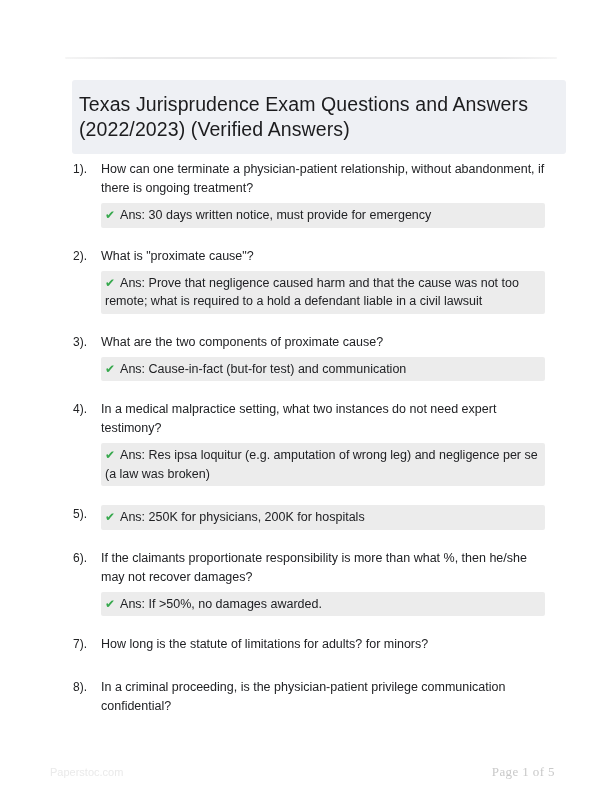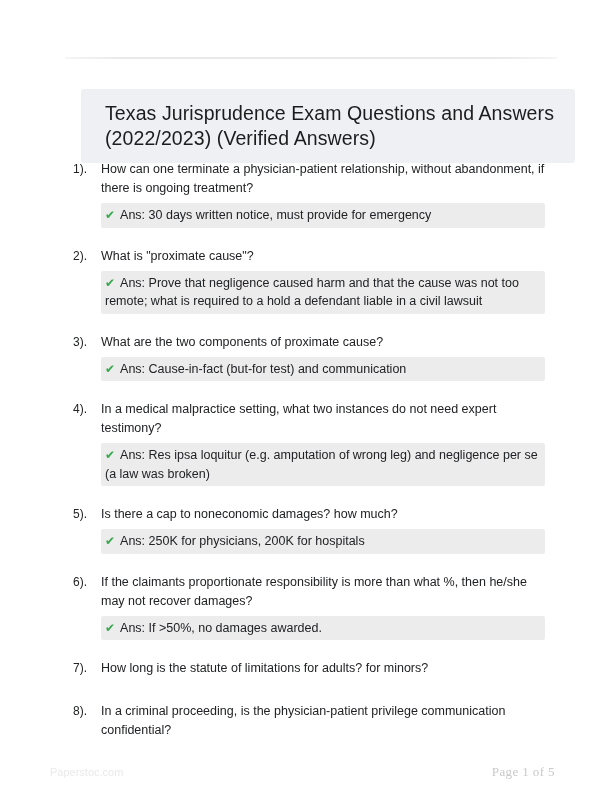--- a/index.html
+++ b/index.html
@@ -26,22 +26,22 @@
     border-radius: 2px;
   }
   .title-card {
     position: absolute;
     left: 65px;
     top: 73px;
     width: 494px;
     box-sizing: border-box;
     background: #eef0f4;
     border-radius: 3px;
-    padding: 12px 10px 12px 24px;
-    margin: 16px;
+    padding: 12px 10px 12px 7px;
+    margin: 7px;
     font-size: 19.5px;
     line-height: 25px;
     font-weight: 400;
     color: #1c1c1e;
     letter-spacing: 0.1px;
   }
   .qa-list {
     position: absolute;
     left: 73px;
     right: 61px;
@@ -151,21 +151,20 @@
         <p class="q-text">In a medical malpractice setting, what two instances do not need expert testimony?</p>
         <div class="answer-box">
           <span class="check" style="color: rgb(53, 168, 76);">✔</span><span class="a-text">Ans: Res ipsa loquitur (e.g. amputation of wrong leg) and negligence per se (a law was broken)</span>
         </div>
       </div>
     </li>
 
     <li class="qa-item">
       <span class="q-num">5).</span>
       <div class="q-body">
-        <p class="q-text">Is there a cap to noneconomic damages? how much?</p>
         <div class="answer-box">
           <span class="check" style="color: rgb(53, 168, 76);">✔</span><span class="a-text">Ans: 250K for physicians, 200K for hospitals</span>
         </div>
       </div>
     </li>
 
     <li class="qa-item">
       <span class="q-num">6).</span>
       <div class="q-body">
         <p class="q-text">If the claimants proportionate responsibility is more than what %, then he/she may not recover damages?</p>

